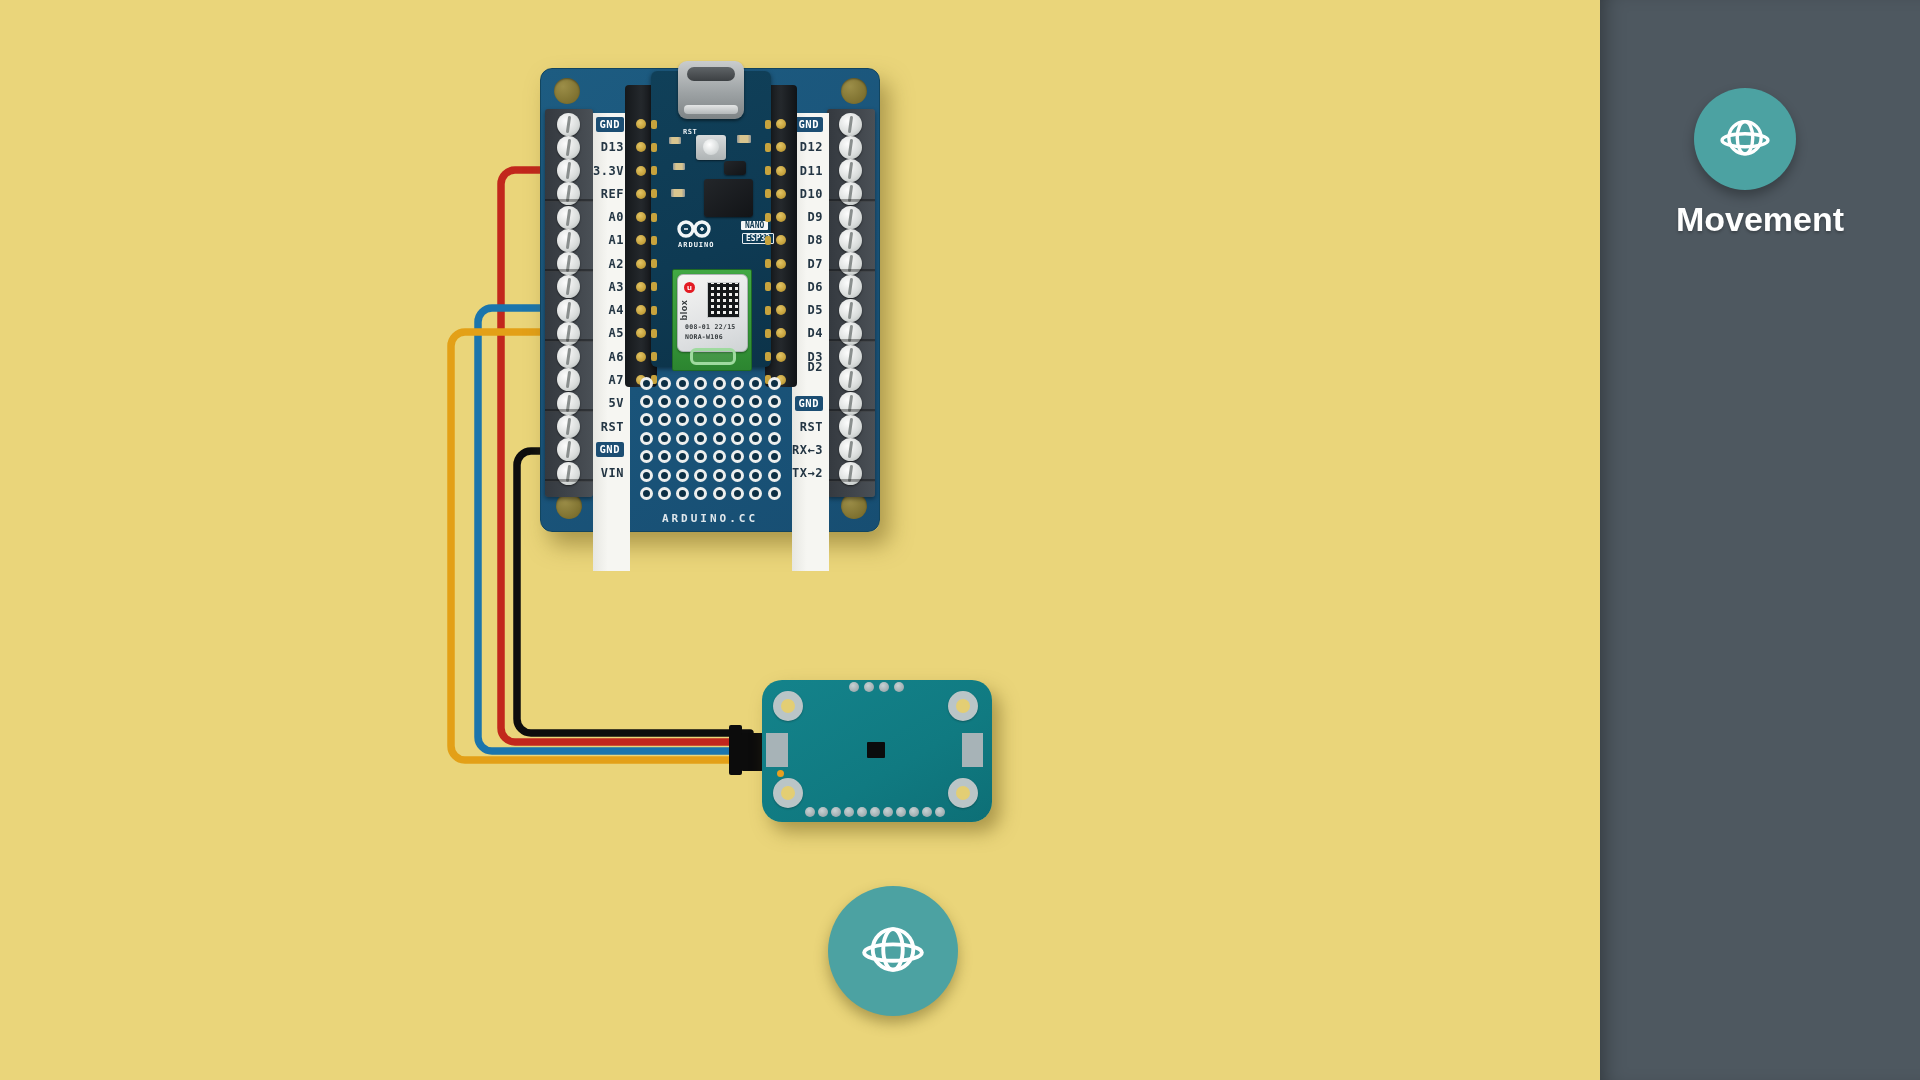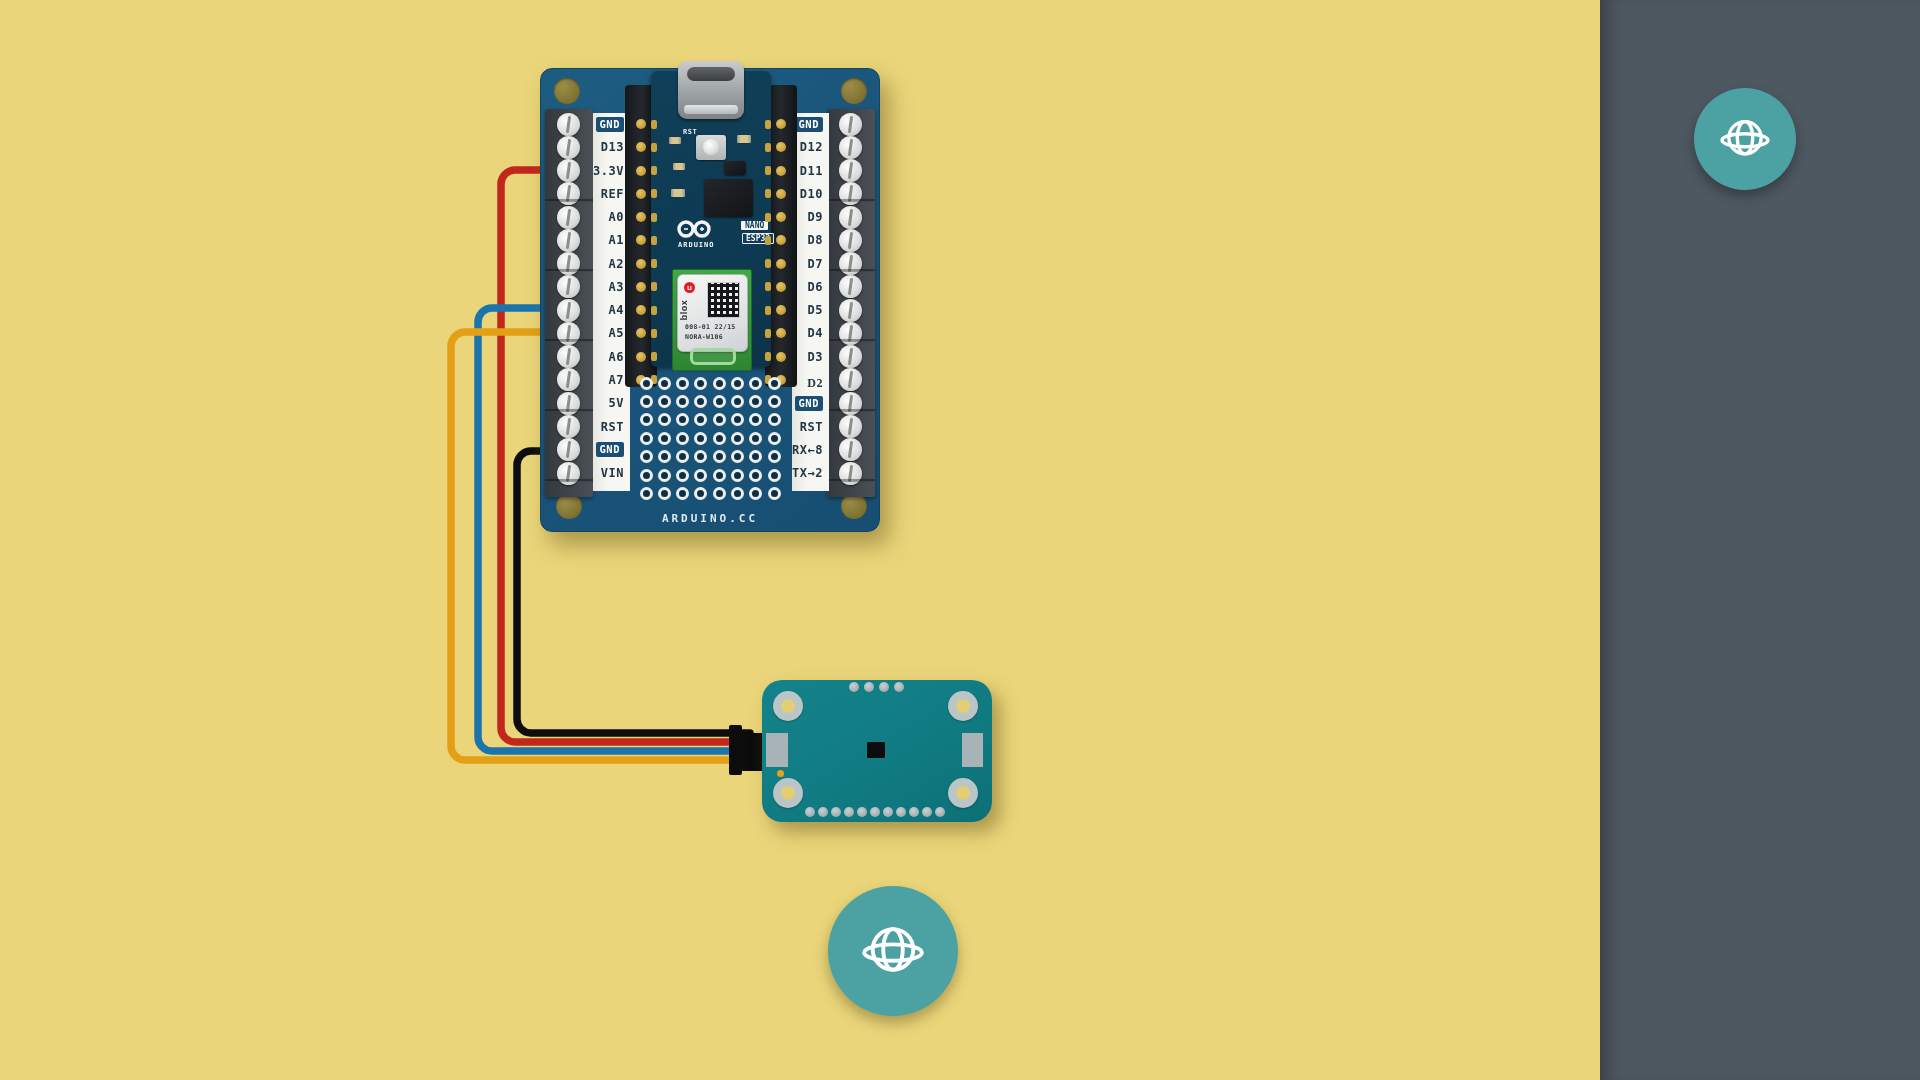--- a/index.html
+++ b/index.html
@@ -17,21 +17,21 @@
     box-shadow:9px 13px 22px rgba(110,92,28,.5);}
   .corner-hole{position:absolute;width:26px;height:26px;border-radius:50%;
     background:radial-gradient(circle at 35% 32%,#9C8E48,#7E7130 70%);
     box-shadow:inset 0 1px 2px rgba(0,0,0,.4);}
   .tblock{position:absolute;top:40px;width:48px;height:388px;background:linear-gradient(90deg,#34393F,#41464C 60%,#4A5056);border-radius:3px;box-shadow:0 2px 4px rgba(0,0,0,.4);}
   .tblock .seg{position:absolute;left:0;width:100%;height:2px;background:rgba(0,0,0,.35);border-bottom:1px solid rgba(255,255,255,.10);}
   .screw{position:absolute;width:23px;height:23px;border-radius:50%;
     background:radial-gradient(circle at 38% 34%,#FDFDFD,#D9DCDB 60%,#AEB4B2);
     box-shadow:0 1px 2px rgba(0,0,0,.5);}
   .screw::after{content:"";position:absolute;left:10px;top:3px;width:3px;height:17px;background:#8A8F8E;transform:rotate(8deg);border-radius:2px;}
-  .lstrip{position:absolute;top:44px;width:37px;height:378px;background:linear-gradient(90deg,#E7E7E2,#F6F6F2 40%);}
+  .lstrip{position:absolute;top:44px;width:37px;height:458px;background:linear-gradient(90deg,#E7E7E2,#F6F6F2 40%);}
   .pin-row{position:absolute;width:100%;height:22px;display:flex;align-items:center;justify-content:flex-end;padding-right:6px;box-sizing:border-box;
     font-family:"DejaVu Sans Mono",monospace;font-weight:bold;font-size:12px;color:#243644;letter-spacing:.5px;white-space:nowrap;}
   .pin-row .badge{background:#1C4E73;color:#FFFFFF;font-size:10.5px;padding:1px 4px 2px 4px;border-radius:2px;letter-spacing:.5px;}
   .socket{position:absolute;top:16px;width:32px;height:302px;background:linear-gradient(90deg,#15181B,#24282C 50%,#101316);border-radius:4px;}
   .gold-pad{position:absolute;width:10px;height:10px;border-radius:50%;
     background:radial-gradient(circle at 40% 35%,#E3C566,#C7A33D 60%,#9E7F28);}
   .castel{position:absolute;width:6px;height:9px;background:#C7A33D;border-radius:2px;}
   .proto-hole{position:absolute;width:13px;height:13px;border-radius:50%;box-sizing:border-box;
     background:#0C2F44;border:3px solid #EDEFEE;}
   .board-foot{position:absolute;left:0;right:0;bottom:6px;text-align:center;
@@ -232,31 +232,31 @@
         </div>
         <div class="pin-row" style="top: 186.16px;">
           <span>D5</span>
         </div>
         <div class="pin-row" style="top: 209.43px;">
           <span>D4</span>
         </div>
         <div class="pin-row" style="top: 232.7px;">
           <span>D3</span>
         </div>
-        <div class="pin-row" style="top: 259px; font-family: Liberation Serif, serif;">
+        <div class="pin-row" style="top: 243px;">
           <span>D2</span>
         </div>
         <div class="pin-row" style="top: 279.24px;">
           <span class="badge">GND</span>
         </div>
         <div class="pin-row" style="top: 302.51px;">
           <span>RST</span>
         </div>
         <div class="pin-row" style="top: 325.78px;">
-          <span>RX←8</span>
+          <span>RX←3</span>
         </div>
         <div class="pin-row" style="top: 349.05px;">
           <span>TX→2</span>
         </div>
       </div>
 
     <div class="socket" style="left:84px;" id="socket-left">
         <div class="gold-pad" style="left: 11px; top: 34px;"></div>
         <div class="gold-pad" style="left: 11px; top: 57.27px;"></div>
         <div class="gold-pad" style="left: 11px; top: 80.54px;"></div>
@@ -446,15 +446,16 @@
   </div>
 
   <div class="sidebar">
     <div class="teal-circle" style="left:94px;top:88px;width:102px;height:102px;">
       <svg width="62" height="62" viewBox="0 0 100 100">
         <circle class="gyro" cx="50" cy="48" r="26" stroke-width="5.5"></circle>
         <ellipse class="gyro" cx="50" cy="48" rx="12.5" ry="26" stroke-width="5.5"></ellipse>
         <ellipse class="gyro" cx="50" cy="52" rx="37" ry="10.5" stroke-width="5.5"></ellipse>
       </svg>
     </div>
+    <div class="sidebar-label">Movement</div>
   </div>
 
 </div>
 
 </body></html>

